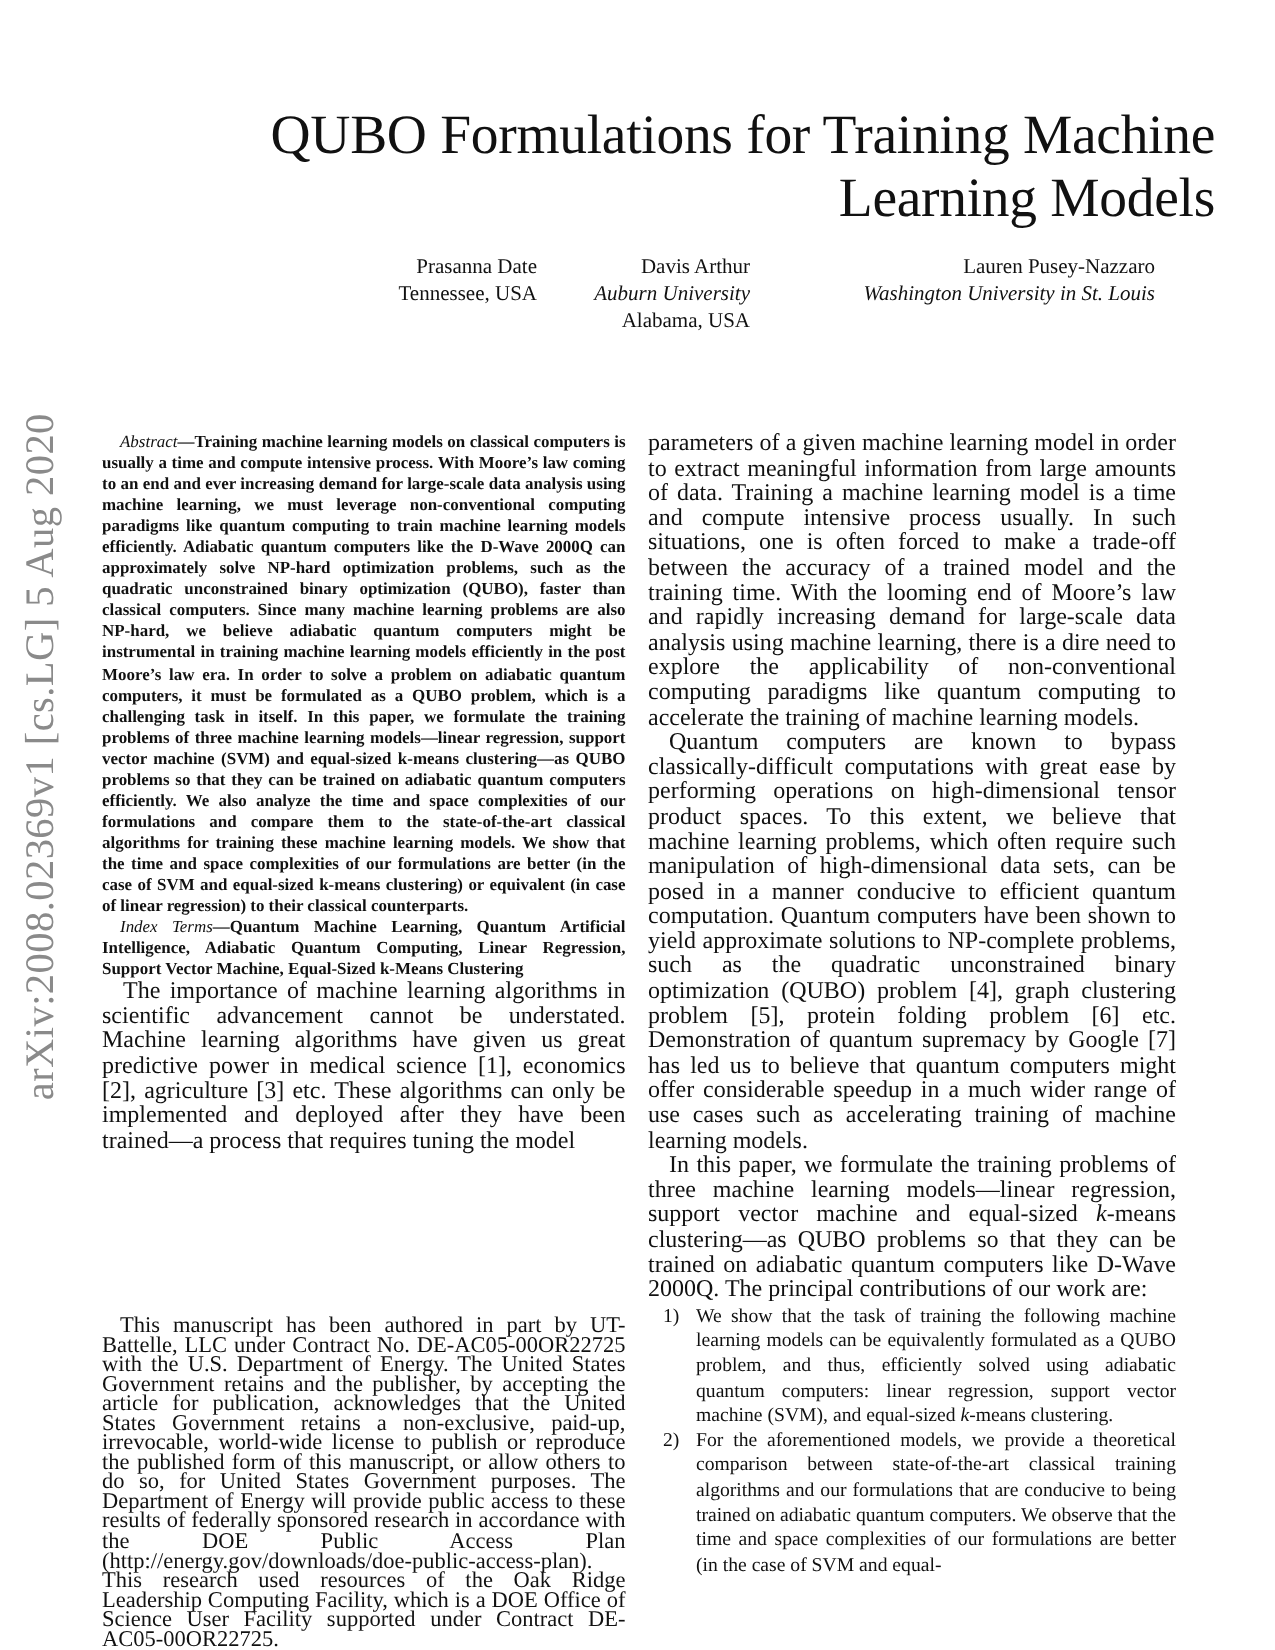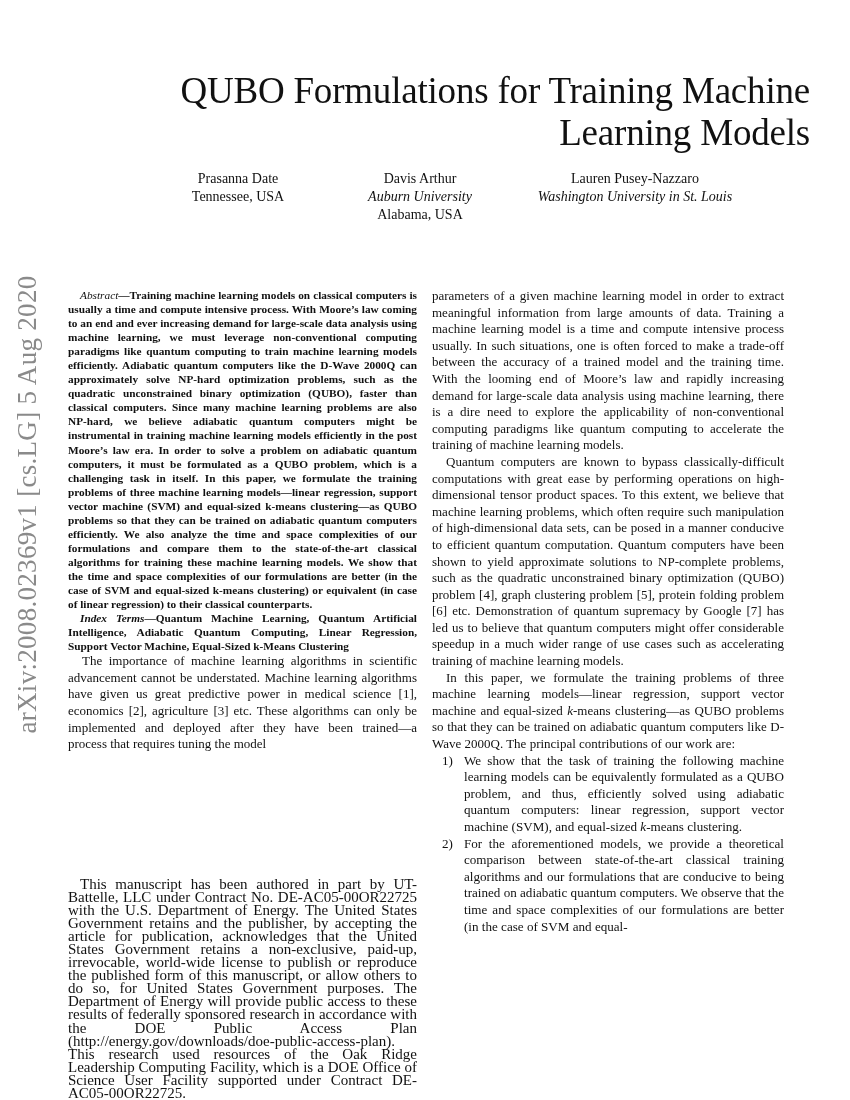--- a/index.html
+++ b/index.html
@@ -10,21 +10,21 @@
   .title {
     position: absolute; left: 40px; width: 770px; top: 70px;
     text-align: right; font-size: 37px; line-height: 42px; font-weight: normal;
     letter-spacing: -0.2px; margin: 0;
   }
   .authors { position: absolute; top: 170px; left: 0; width: 850px; }
   .author {
     position: absolute; text-align: center; font-size: 14px; line-height: 18px;
   }
   .author .aff { font-style: italic; }
-  .author .line { display: block; white-space: nowrap; }
+  .author .line { display: block; white-space: nowrap; text-align: right; }
 
   .arxiv {
     position: absolute; left: 7px; top: 295px;
     width: 40px; height: 418px;
     display: flex; align-items: center; justify-content: center;
   }
   .arxiv span {
     display: block; transform: rotate(-90deg); white-space: nowrap;
     font-size: 27px; color: #8a8a8a; letter-spacing: 0.3px;
   }
@@ -36,30 +36,30 @@
   p { margin: 0; }
   .abstract {
     font-size: 11.3px; line-height: 14.05px; font-weight: bold; text-align: justify;
     text-indent: 12px; hyphens: manual;
   }
   .abstract .lead { font-style: italic; font-weight: normal; }
   .index-terms {
     font-size: 11.3px; line-height: 14.05px; font-weight: bold; text-align: justify;
     text-indent: 12px;
   }
-  .index-terms .lead { font-style: italic; font-weight: bold; }
+  .index-terms .lead { font-style: italic; font-weight: normal; }
 
   .section-head {
     text-align: center; font-size: 12.6px; margin-top: 21px; margin-bottom: 6px;
     letter-spacing: 0.4px;
   }
   .section-head .sc { font-size: 10.2px; }
 
   .body-text {
-    font-size: 13px; line-height: 16.6px; text-align: justify; text-indent: 14px;
+    font-size: 16px; line-height: 16.6px; text-align: justify; text-indent: 14px;
   }
   .footnote {
     position: absolute; left: 68px; width: 349px; top: 878px;
     font-size: 15px; line-height: 13.05px; text-align: justify; text-indent: 12px;
   }
 
   .contrib-list { margin: 0; padding: 0; list-style: none; }
   .contrib-list li {
     position: relative; padding-left: 32px;
     font-size: 13.1px; line-height: 16.6px; text-align: justify;

